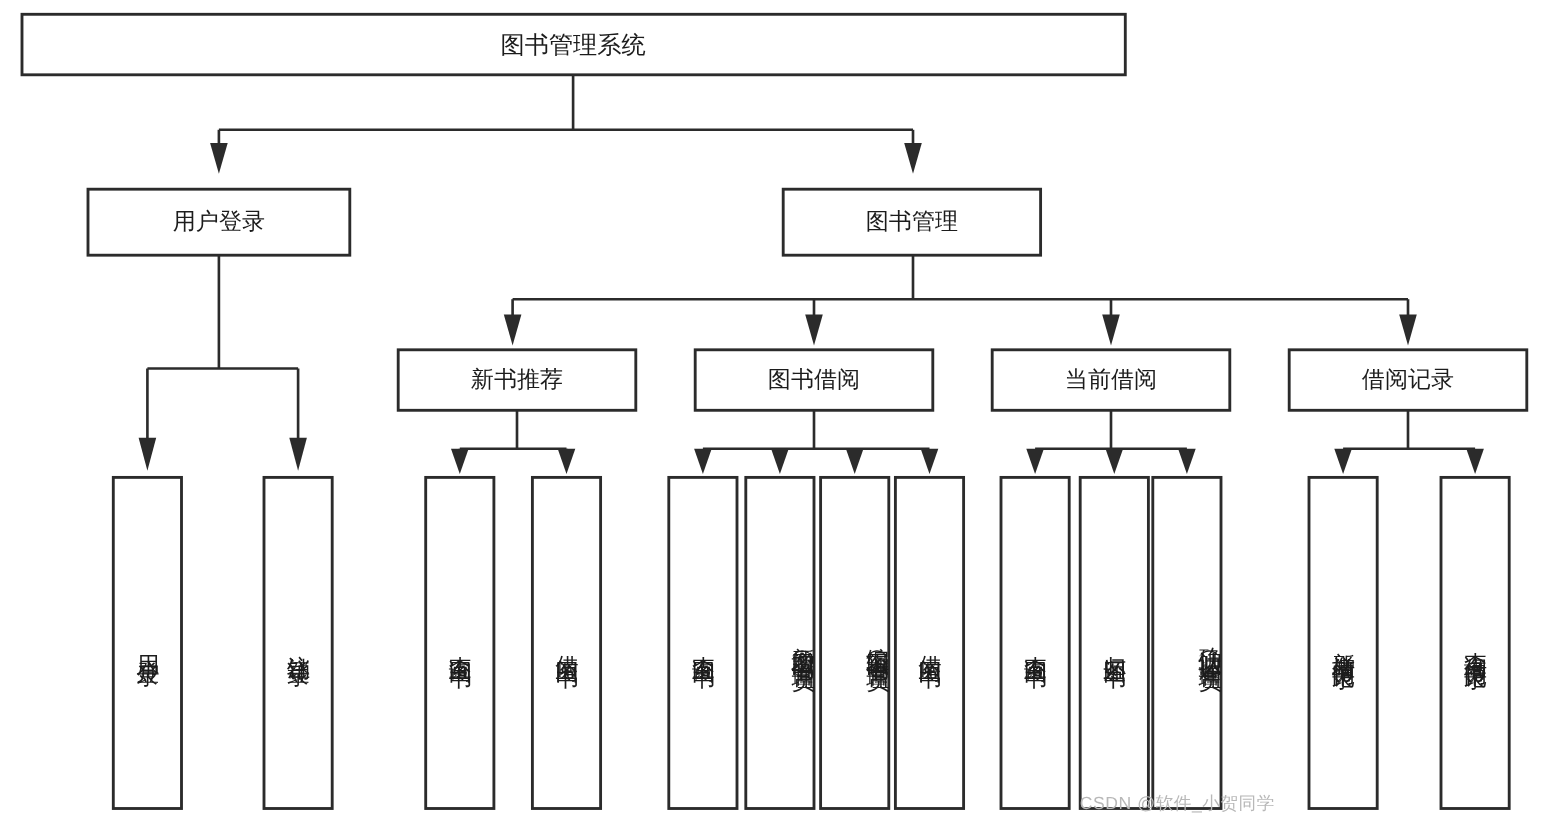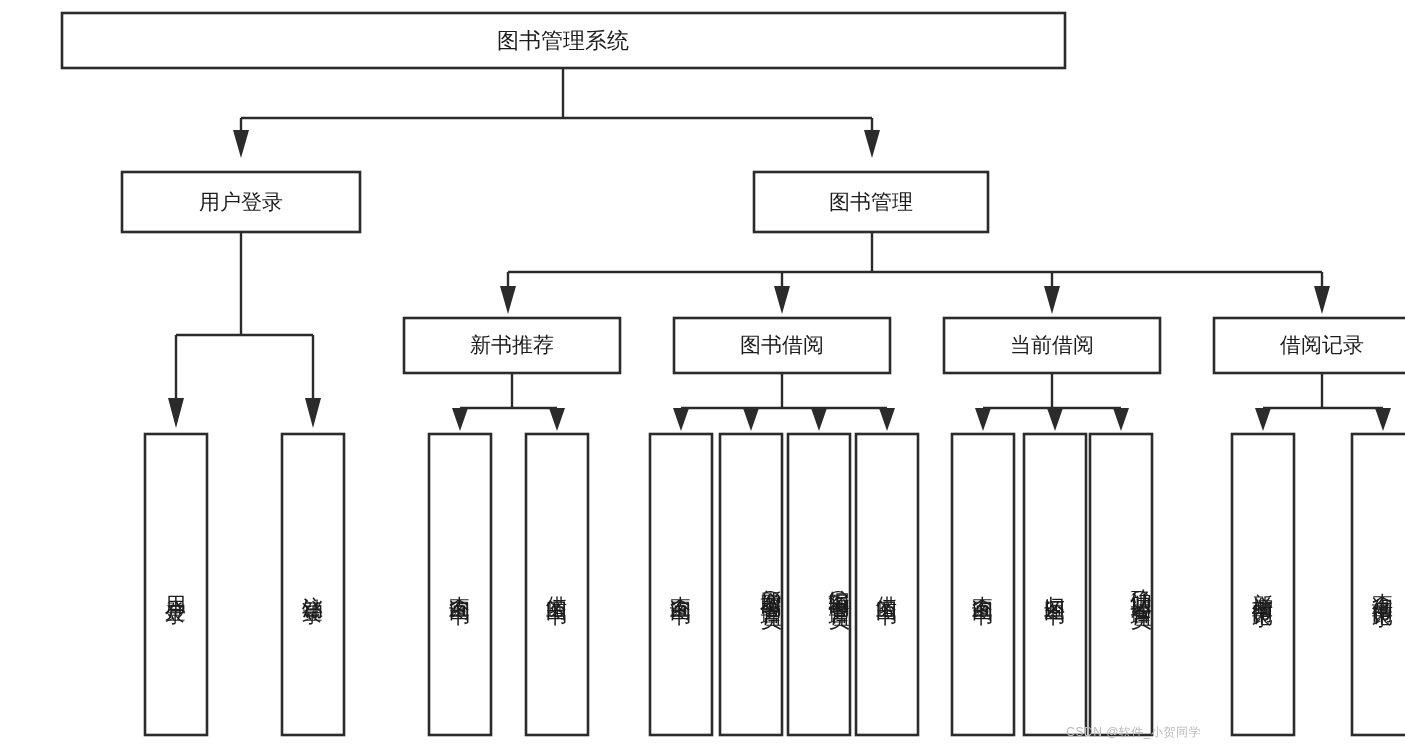--- a/index.html
+++ b/index.html
@@ -12,21 +12,20 @@
     width: 1405px;
     height: 747px;
     font-family: "Liberation Sans", "DejaVu Sans", sans-serif;
     overflow: hidden;
   }
   #diagram-root {
     position: relative;
     width: 1167px;
     height: 747px;
     background: #ffffff;
-    margin-left: 42px;
   }
   svg#flow-svg {
     position: absolute;
     left: 0;
     top: 0;
     width: 1405px;
     height: 747px;
     display: block;
   }
   .node-box {
@@ -73,21 +72,21 @@
     align-items: center;
     justify-content: center;
     pointer-events: none;
     white-space: nowrap;
   }
   .watermark {
     position: absolute;
     right: 8px;
     bottom: 6px;
     font-family: "Liberation Sans", "DejaVu Sans", sans-serif;
-    font-size: 12px;
+    font-size: 16px;
     color: #b8b8b8;
     letter-spacing: 0.5px;
     white-space: nowrap;
   }
 </style>
 </head>
 <body>
 
 <div id="diagram-root">
 

